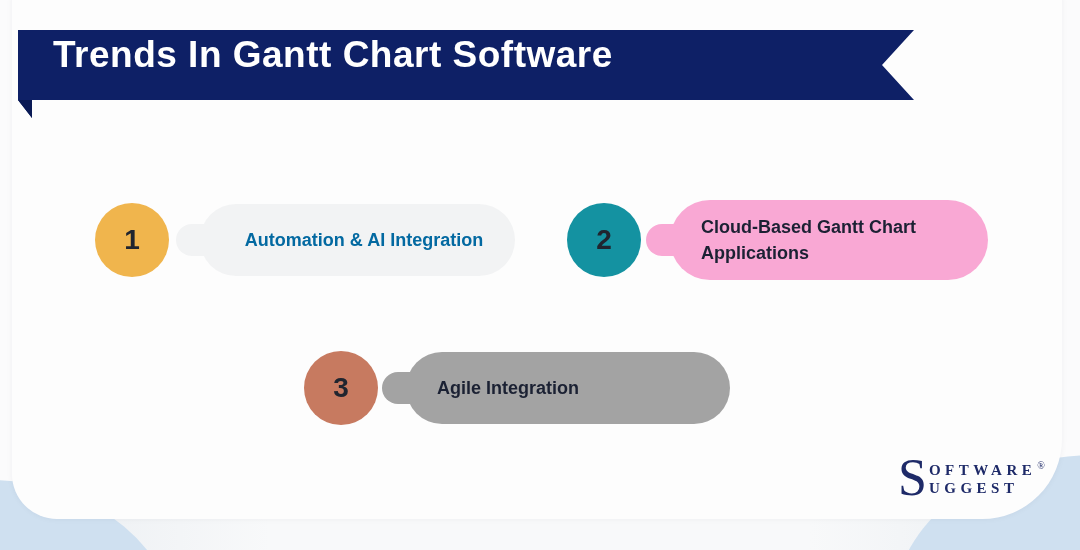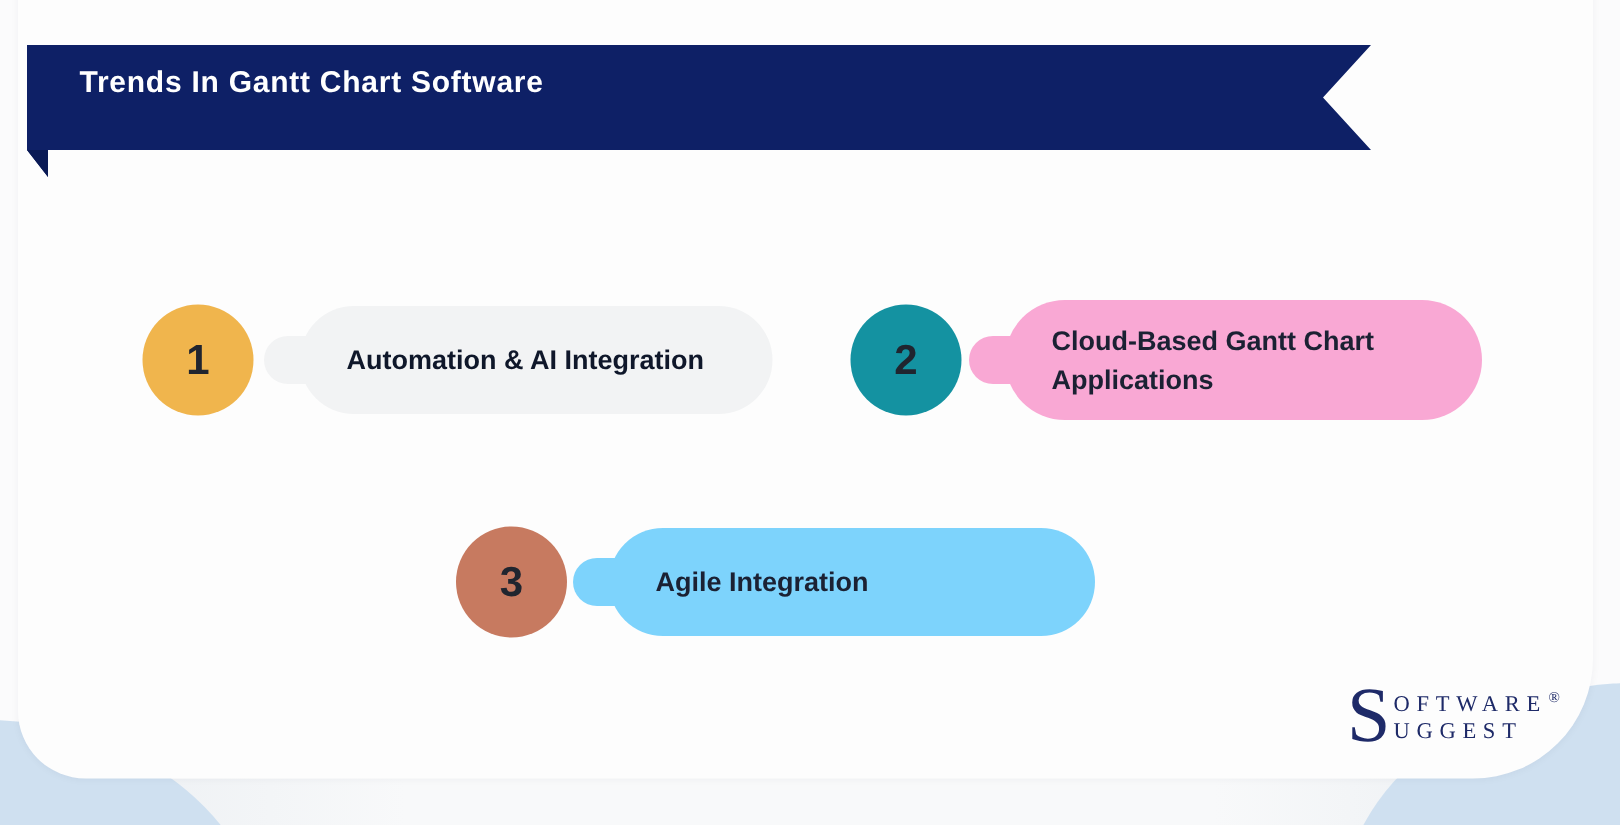--- a/index.html
+++ b/index.html
@@ -37,21 +37,21 @@
   }
   .banner-fold {
     position: absolute; left: 18px; top: 100px; width: 14px; height: 18px;
     z-index: 4;
     clip-path: polygon(0 0, 100% 0, 100% 100%);
   }
   .banner-title {
     position: absolute; left: 53px; top: 30px; height: 50px;
     display: flex; align-items: center;
     z-index: 5;
-    font-size: 20px; font-weight: 700; letter-spacing: 0.5px;
+    font-size: 37px; font-weight: 700; letter-spacing: 0.5px;
   }
 
   
   .trend-item { position: absolute; z-index: 3; }
 
   .num-circle {
     position: absolute;
     width: 74px; height: 74px; border-radius: 50%;
     display: flex; align-items: center; justify-content: center;
     font-size: 28px; font-weight: 700;
@@ -94,60 +94,60 @@
     font-family: "Liberation Serif", serif;
   }
   .logo-s {
     font-size: 52px; line-height: 44px; font-weight: 400;
   }
   .logo-words {
     display: flex; flex-direction: column; margin-left: 2px; padding-top: 5px;
   }
   .logo-row1 { display: flex; align-items: flex-start; }
   .logo-word {
-    font-size: 15px; font-weight: 400; letter-spacing: 4.5px; line-height: 18px;
+    font-size: 15px; font-weight: 700; letter-spacing: 4.5px; line-height: 18px;
     white-space: nowrap;
   }
   .logo-reg { font-size: 10px; line-height: 10px; margin-left: 1px; }
 </style>
 </head>
 <body>
 
 <div class="bottom-strip"></div>
 <div class="blob blob-left" style="background: rgb(207, 224, 240);"></div>
 <div class="blob blob-right" style="background: rgb(207, 224, 240);"></div>
 <div class="content-card"></div>
 
 <div class="banner" style="background: rgb(14, 32, 102);"></div>
 <div class="banner-fold" style="background: rgb(10, 26, 85);"></div>
 <div class="banner-title" style="color: rgb(255, 255, 255);">Trends In Gantt Chart Software</div>
 
 <div class="trend-item">
   <div class="num-circle circle-1" style="background: rgb(240, 181, 77); color: rgb(32, 37, 47);">
     <span>1</span>
   </div>
-  <div class="pill pill-1" style="background: rgb(242, 243, 244); color: #0f172a;">
+  <div class="pill pill-1" style="background: rgb(242, 243, 244); color: #0369a1; align-items: center;">
     <span>Automation &amp; AI Integration</span>
   </div>
 </div>
 
 <div class="trend-item">
   <div class="num-circle circle-2" style="background: rgb(20, 146, 161); color: rgb(32, 37, 47);">
     <span>2</span>
   </div>
   <div class="pill pill-2" style="background: #f9a8d4; color: rgb(27, 33, 51);">
     <span>Cloud-Based Gantt Chart Applications</span>
   </div>
 </div>
 
 <div class="trend-item">
   <div class="num-circle circle-3" style="background: rgb(199, 122, 96); color: rgb(32, 37, 47);">
     <span>3</span>
   </div>
-  <div class="pill pill-3" style="background: #7dd3fc; color: rgb(27, 33, 51);">
+  <div class="pill pill-3" style="background: #a3a3a3; color: rgb(27, 33, 51);">
     <span>Agile Integration</span>
   </div>
 </div>
 
 <div class="logo" style="color: rgb(30, 42, 104);">
   <span class="logo-s">S</span>
   <span class="logo-words">
     <span class="logo-row1">
       <span class="logo-word">OFTWARE</span>
       <span class="logo-reg">®</span>

